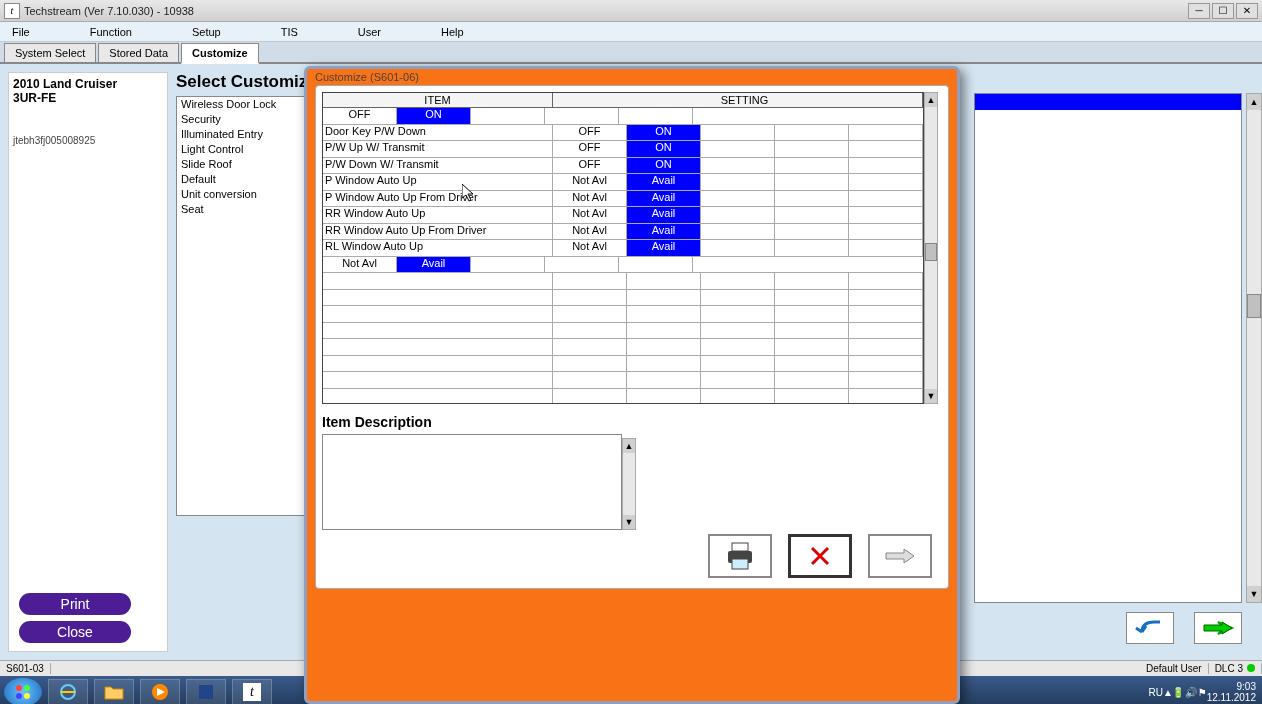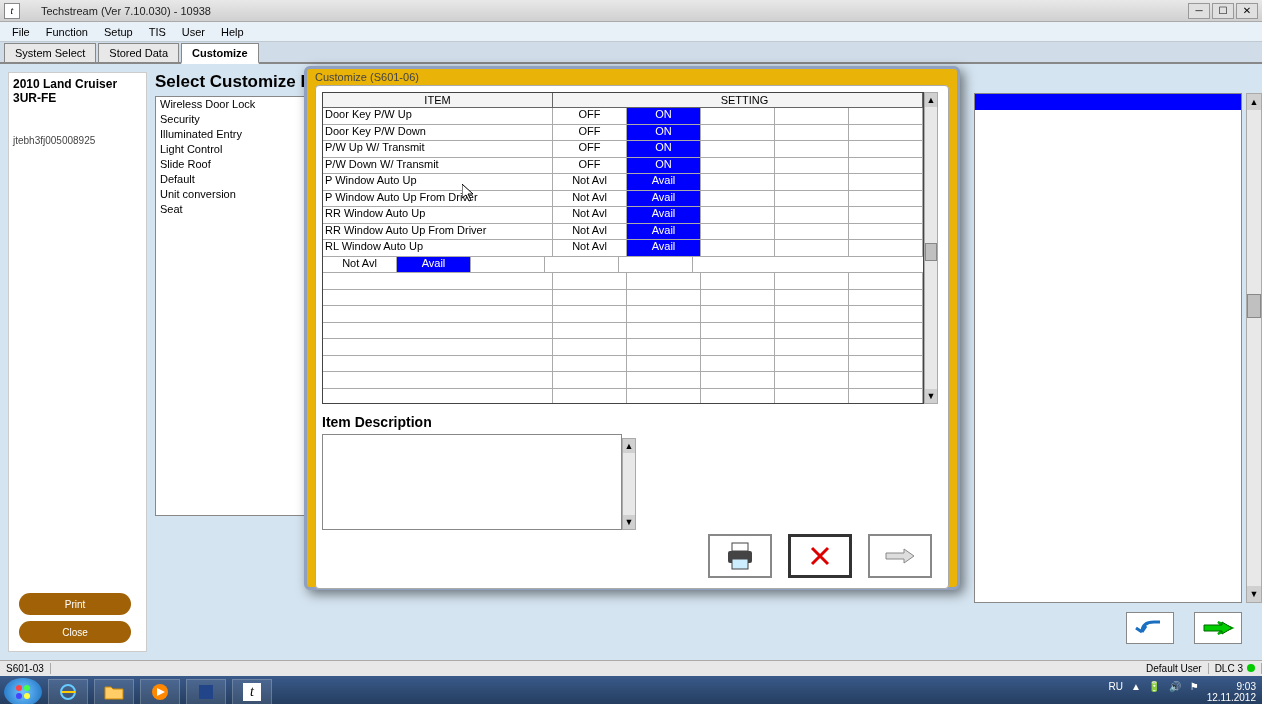--- a/index.html
+++ b/index.html
@@ -1,43 +1,43 @@
 <!DOCTYPE html>
 <html><head>
   <meta charset="utf-8">
   <style>
     * { box-sizing: border-box; margin: 0; padding: 0; font-family: Arial, sans-serif; }
     body { width: 1262px; height: 704px; background: #d4e4f0; overflow: hidden; position: relative; }
     
     
     .titlebar { height: 22px; background: linear-gradient(#e8e8e8, #d0d0d0); border-bottom: 1px solid #aaa; display: flex; align-items: center; padding: 0 4px; font-size: 11px; }
     .titlebar .icon { width: 16px; height: 16px; background: #fff; border: 1px solid #888; margin-right: 4px; display: flex; align-items: center; justify-content: center; font-style: italic; font-size: 10px; font-family: serif; }
-    .titlebar .title { flex: 1; color: #222; margin-left: 17px; }
+    .titlebar .title { flex: 1; color: #222; }
     .window-controls { display: flex; gap: 2px; }
     .window-controls span { width: 22px; height: 16px; border: 1px solid #999; background: #e0e0e0; display: flex; align-items: center; justify-content: center; font-size: 10px; cursor: pointer; }
     
     
-    .menubar { height: 20px; background: #e8f0f8; border-bottom: 1px solid #c0c8d0; display: flex; align-items: center; padding: 0 4px; font-size: 11px; }
+    .menubar { height: 20px; background: #e8f0f8; border-bottom: 1px solid #c0c8d0; display: flex; align-items: center; padding: 0 4px; font-size: 11px; gap: 44px; }
     .menubar span { padding: 2px 8px; cursor: pointer; }
     
     
     .tabbar { height: 22px; background: #d0dce8; display: flex; align-items: flex-end; padding: 0 4px; font-size: 11px; border-bottom: 2px solid #888; position: relative; }
     .tab { padding: 3px 10px; border: 1px solid #888; border-bottom: none; background: #e8e8e8; margin-right: 2px; cursor: pointer; }
     .tab.active { background: #fff; font-weight: bold; margin-bottom: -2px; border-bottom: 2px solid #fff; }
     
     
     .main { position: relative; height: 596px; display: flex; }
     
     
-    .left-sidebar { width: 139px; background: #fff; border: 1px solid #ccc; margin: 8px 0 8px 8px; padding: 4px; font-size: 11px; position: relative; }
+    .left-sidebar { width: 160px; background: #fff; border: 1px solid #ccc; margin: 8px 0 8px 8px; padding: 4px; font-size: 11px; position: relative; }
     .vehicle-title { font-weight: bold; font-size: 12px; }
     .vehicle-sub { font-weight: bold; font-size: 12px; }
     .serial { font-size: 10px; color: #444; margin-top: 30px; }
     .left-buttons { position: absolute; bottom: 8px; left: 10px; }
-    .oval-btn { width: 112px; height: 22px; background: #a16207; color: #fff; border-radius: 11px; border: none; font-size: 10px; cursor: pointer; margin-top: 6px; display: block; }
+    .oval-btn { width: 112px; height: 22px; background: #4c1d95; color: #fff; border-radius: 11px; border: none; font-size: 14px; cursor: pointer; margin-top: 6px; display: block; }
     
     
     .center { flex: 1; padding: 8px; position: relative; }
     .page-heading { font-weight: bold; font-size: 17px; margin-bottom: 4px; }
     .category-list { border: 1px solid #888; width: 150px; height: 420px; background: #fff; font-size: 11px; }
     .category-list div { padding: 1px 4px; cursor: pointer; border-bottom: 1px solid transparent; }
     
     
     .right-blue-list { position: absolute; right: 20px; top: 29px; width: 268px; height: 510px; border: 1px solid #888; background: #fff; }
     .right-blue-list .blue-row { background: #0000ff; height: 16px; }
@@ -52,23 +52,23 @@
     
     .statusbar { height: 16px; background: #e8e8e8; border-top: 1px solid #aaa; display: flex; align-items: center; font-size: 10px; padding: 0 0; }
     .statusbar .cell { border-right: 1px solid #aaa; padding: 0 6px; }
     .statusbar .spacer { flex: 1; }
     .status-dot { width: 8px; height: 8px; background: #0c0; border-radius: 50%; display: inline-block; margin-left: 4px; }
     
     
     .taskbar { height: 32px; background: linear-gradient(#3a5a8a, #223a5a); display: flex; align-items: center; padding: 0 4px; position: relative; }
     .start-btn { width: 38px; height: 28px; background: radial-gradient(circle, #6fc2ff, #1a6fc0); border-radius: 50%; display: flex; align-items: center; justify-content: center; color: #fff; font-size: 16px; cursor: pointer; }
     .task-icon { width: 40px; height: 26px; margin-left: 6px; background: rgba(255,255,255,0.1); border: 1px solid rgba(255,255,255,0.2); display: flex; align-items: center; justify-content: center; cursor: pointer; color: #fff; font-size: 14px; }
-    .tray { position: absolute; right: 6px; display: flex; gap: 8px; color: #fff; font-size: 10px; }
+    .tray { position: absolute; right: 6px; display: flex; align-items: center; color: #fff; font-size: 10px; }
     .tray-time { text-align: right; line-height: 11px; }
-    .modal { position: absolute; left: 304px; top: 66px; width: 656px; height: 524px; background: #eab308; border: 3px solid #8fa0c0; border-radius: 6px; box-shadow: 4px 4px 12px rgba(0,0,0,0.5); }
+    .modal { position: absolute; left: 304px; top: 66px; width: 656px; height: 638px; background: #f97316; border: 3px solid #8fa0c0; border-radius: 6px; box-shadow: 4px 4px 12px rgba(0,0,0,0.5); }
     .modal-title { font-size: 11px; padding: 2px 8px; color: #444; }
     .modal-inner { margin: 0 8px 8px 8px; background: #fff; border: 1px solid #aaa; border-radius: 4px; height: 504px; padding: 6px; position: relative; }
     .modal-heading { font-weight: bold; font-size: 14px; margin-bottom: 6px; }
     
     
     .param-grid { border: 1px solid #444; width: 602px; height: 312px; position: relative; background: #fff; overflow: hidden; }
     .param-scroll { position: absolute; right: -14px; top: 0; bottom: 0; width: 14px; background: #e8e8e8; border: 1px solid #aaa; }
     .param-scroll .arrow { height: 14px; background: #d0d0d0; text-align: center; font-size: 9px; line-height: 14px; }
     .param-scroll .thumb { position: absolute; top: 150px; width: 12px; height: 18px; background: #c0c0c0; border: 1px solid #888; }
     .param-grid-wrap { position: relative; }
@@ -238,21 +238,20 @@
   <div class="modal-inner">
 
     <div class="param-grid-wrap" style="position:relative;width:602px;">
       <div class="param-grid">
         <div class="param-header">
           <div class="col-item">ITEM</div>
           <div class="col-setting">SETTING</div>
         </div>
         <div id="param-rows">
             <div class="param-row">
-              <div class="item-cell">Door Key P/W Up</div>
               <div class="setting-cell">
                 <div class="setting-subcell">OFF</div>
                 <div class="setting-subcell sel">ON</div>
                 <div class="setting-subcell"></div>
                 <div class="setting-subcell"></div>
                 <div class="setting-subcell"></div>
               </div>
             </div>
             <div class="param-row">
               <div class="item-cell">Door Key P/W Down</div>

